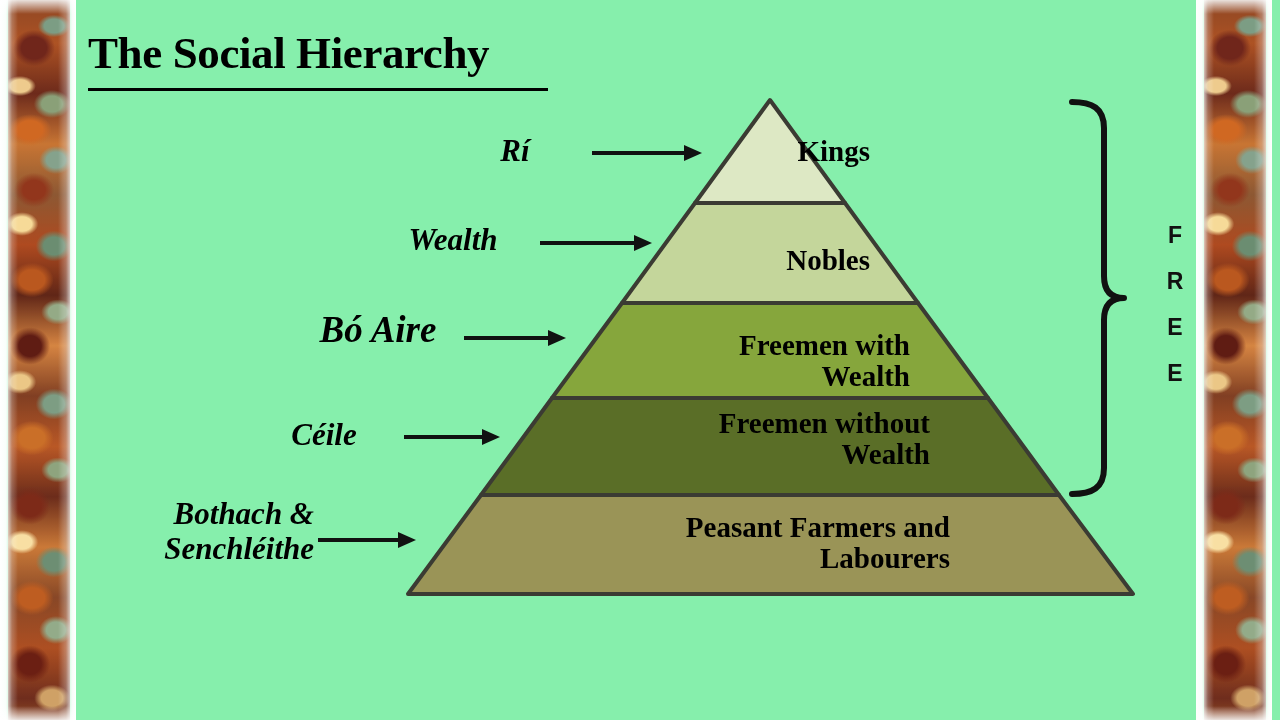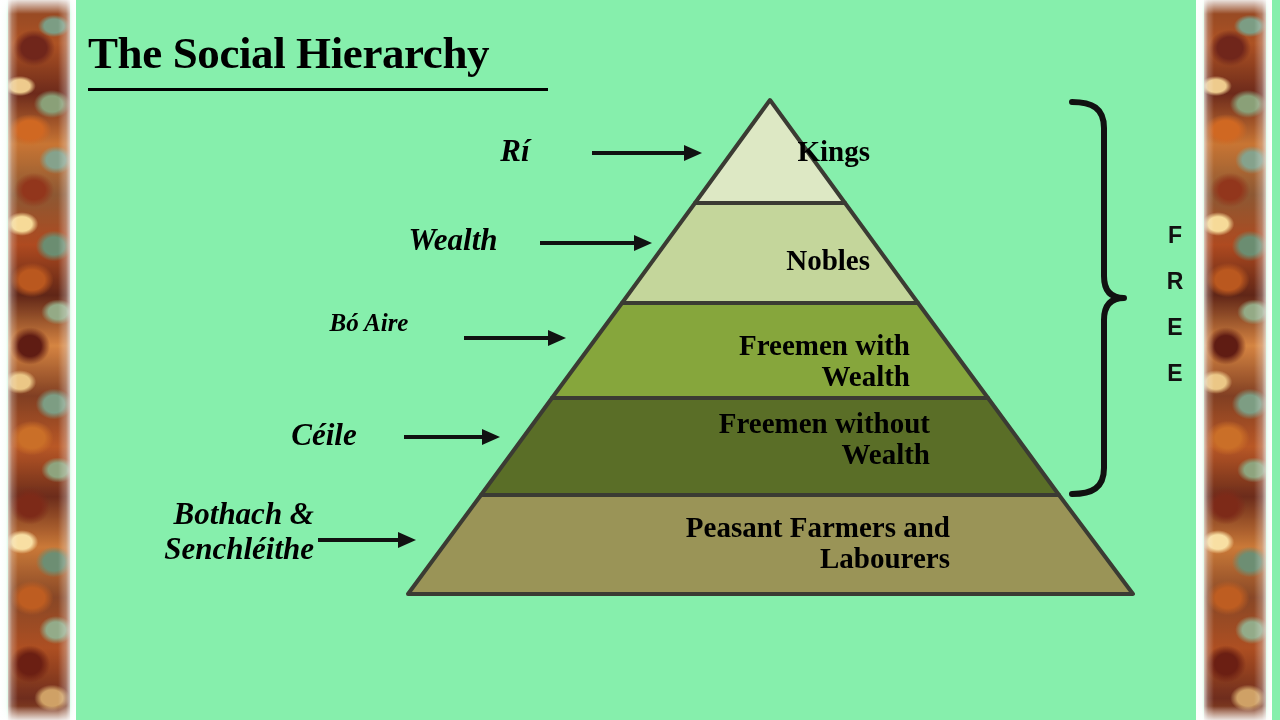--- a/index.html
+++ b/index.html
@@ -212,21 +212,21 @@
   </div>
 
   <div class="side-label" style="left:388px; top:223px; width:130px; font-size:31px;">Wealth</div>
   <div class="arrow" style="left:540px; top:230px; width:112px; height:26px;">
     <svg width="112" height="26" viewBox="0 0 112 26" xmlns="http://www.w3.org/2000/svg">
       <line x1="0" y1="13" x2="94" y2="13" stroke="#111" stroke-width="4"></line>
       <polygon points="94,5 112,13 94,21" fill="#111"></polygon>
     </svg>
   </div>
 
-  <div class="side-label" style="left:288px; top:309px; width:162px; font-size:25px;">Bó Aire</div>
+  <div class="side-label" style="left:297px; top:309px; width:162px; font-size:37px;">Bó Aire</div>
   <div class="arrow" style="left:464px; top:325px; width:102px; height:26px;">
     <svg width="102" height="26" viewBox="0 0 102 26" xmlns="http://www.w3.org/2000/svg">
       <line x1="0" y1="13" x2="84" y2="13" stroke="#111" stroke-width="4"></line>
       <polygon points="84,5 102,13 84,21" fill="#111"></polygon>
     </svg>
   </div>
 
   <div class="side-label" style="left:260px; top:418px; width:128px; font-size:31px;">Céile</div>
   <div class="arrow" style="left:404px; top:424px; width:96px; height:26px;">
     <svg width="96" height="26" viewBox="0 0 96 26" xmlns="http://www.w3.org/2000/svg">

